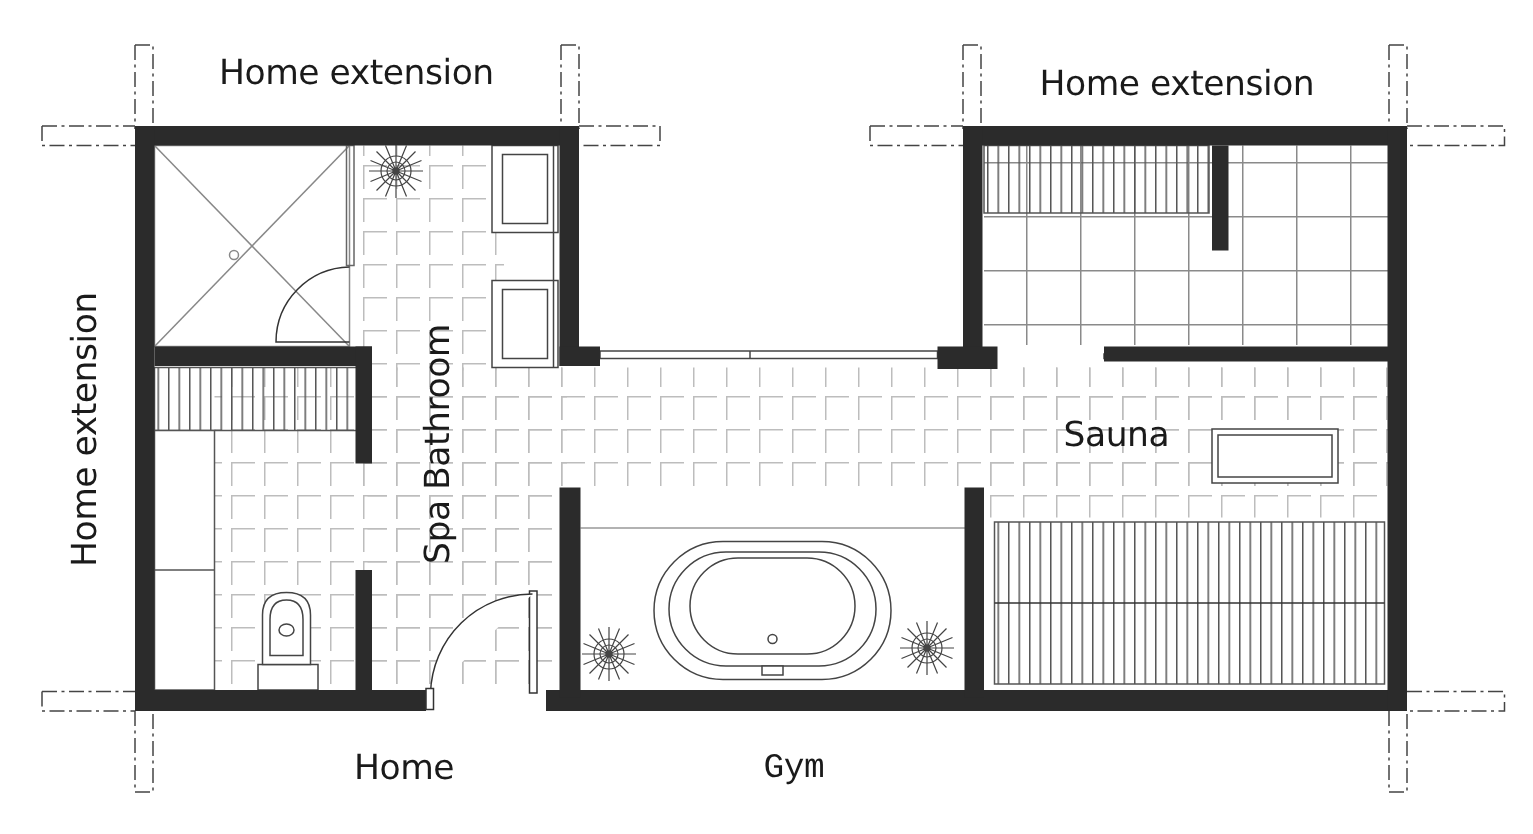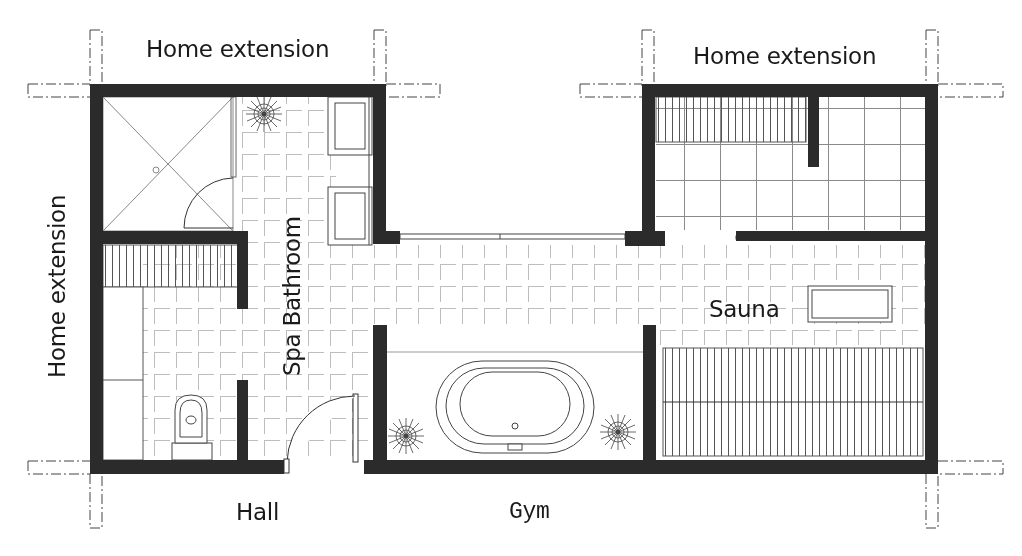--- a/index.html
+++ b/index.html
@@ -146,15 +146,15 @@
     <rect x="353" y="394" width="5" height="68"></rect>
     <path d="M355 396 A68 68 0 0 0 287 462"></path>
     <rect x="284" y="459" width="5" height="14"></rect>
   </g>
 </svg>
 
 <div class="label" style="left:146px; top:36px;">Home extension</div>
 <div class="label" style="left:693px; top:43px;">Home extension</div>
 <div class="label vert" style="left:44px; top:378px;">Home extension</div>
 <div class="label vert" style="left:279px; top:376px;">Spa Bathroom</div>
-<div class="label" style="left:709px; top:296px;">Sauna</div>
-<div class="label" style="left:236px; top:499px;">Hall</div>
+<div class="label" style="left:709px; top:277px;">Sauna</div>
+<div class="label" style="left:236px; top:499px;">Home</div>
 <div class="label" style="left:509px; top:499px;font-family:Liberation Mono, monospace;">Gym</div>
 
 </body></html>

